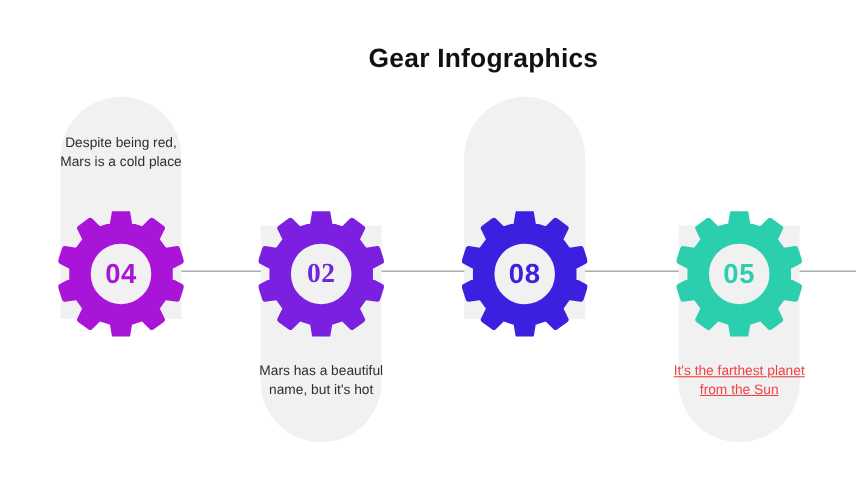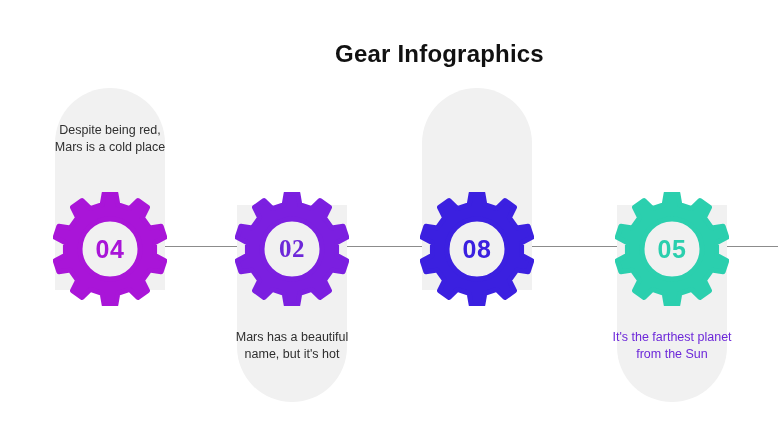--- a/index.html
+++ b/index.html
@@ -154,21 +154,21 @@
         <g class="gear-body-03">
             <path d="M49.17 12.69L51.13 1.31L62.87 1.31L64.83 12.69L76.71 16.55L76.71 16.55L84.99 8.49L94.48 15.39L89.38 25.76L96.72 35.86L96.72 35.86L108.15 34.21L111.78 45.37L101.56 50.76L101.56 63.24L101.56 63.24L111.78 68.63L108.15 79.79L96.72 78.14L89.38 88.24L89.38 88.24L94.48 98.61L84.99 105.51L76.71 97.45L64.83 101.31L64.83 101.31L62.87 112.69L51.13 112.69L49.17 101.31L37.29 97.45L37.29 97.45L29.01 105.51L19.52 98.61L24.62 88.24L17.28 78.14L17.28 78.14L5.85 79.79L2.22 68.63L12.44 63.24L12.44 50.76L12.44 50.76L2.22 45.37L5.85 34.21L17.28 35.86L24.62 25.76L24.62 25.76L19.52 15.39L29.01 8.49L37.29 16.55L49.17 12.69Z M27 57a30 30 0 1 0 60 0a30 30 0 1 0 -60 0Z" fill="#3B20E0" fill-rule="evenodd" stroke="#3B20E0" stroke-width="5" stroke-linejoin="round"></path>
           </g>
       </svg>
       <div class="gear-num" style="color: rgb(59, 32, 224);">08</div>
     </div>
   </div>
 
   <div class="step s4">
     <div class="pill down" style="background: rgb(241, 241, 241);"></div>
-    <div class="caption down" style="color: #6d28d9;">It's the farthest planet from the Sun</div>
+    <div class="caption down" style="color: #ef4444; text-decoration: underline;">It's the farthest planet from the Sun</div>
     <div class="gear-wrap">
       <svg width="114" height="114" viewBox="0 0 114 114">
         <g class="gear-body-04">
             <path d="M49.17 12.69L51.13 1.31L62.87 1.31L64.83 12.69L76.71 16.55L76.71 16.55L84.99 8.49L94.48 15.39L89.38 25.76L96.72 35.86L96.72 35.86L108.15 34.21L111.78 45.37L101.56 50.76L101.56 63.24L101.56 63.24L111.78 68.63L108.15 79.79L96.72 78.14L89.38 88.24L89.38 88.24L94.48 98.61L84.99 105.51L76.71 97.45L64.83 101.31L64.83 101.31L62.87 112.69L51.13 112.69L49.17 101.31L37.29 97.45L37.29 97.45L29.01 105.51L19.52 98.61L24.62 88.24L17.28 78.14L17.28 78.14L5.85 79.79L2.22 68.63L12.44 63.24L12.44 50.76L12.44 50.76L2.22 45.37L5.85 34.21L17.28 35.86L24.62 25.76L24.62 25.76L19.52 15.39L29.01 8.49L37.29 16.55L49.17 12.69Z M27 57a30 30 0 1 0 60 0a30 30 0 1 0 -60 0Z" fill="#2BCFAE" fill-rule="evenodd" stroke="#2BCFAE" stroke-width="5" stroke-linejoin="round"></path>
           </g>
       </svg>
       <div class="gear-num" style="color: rgb(43, 207, 174);">05</div>
     </div>
   </div>
 

